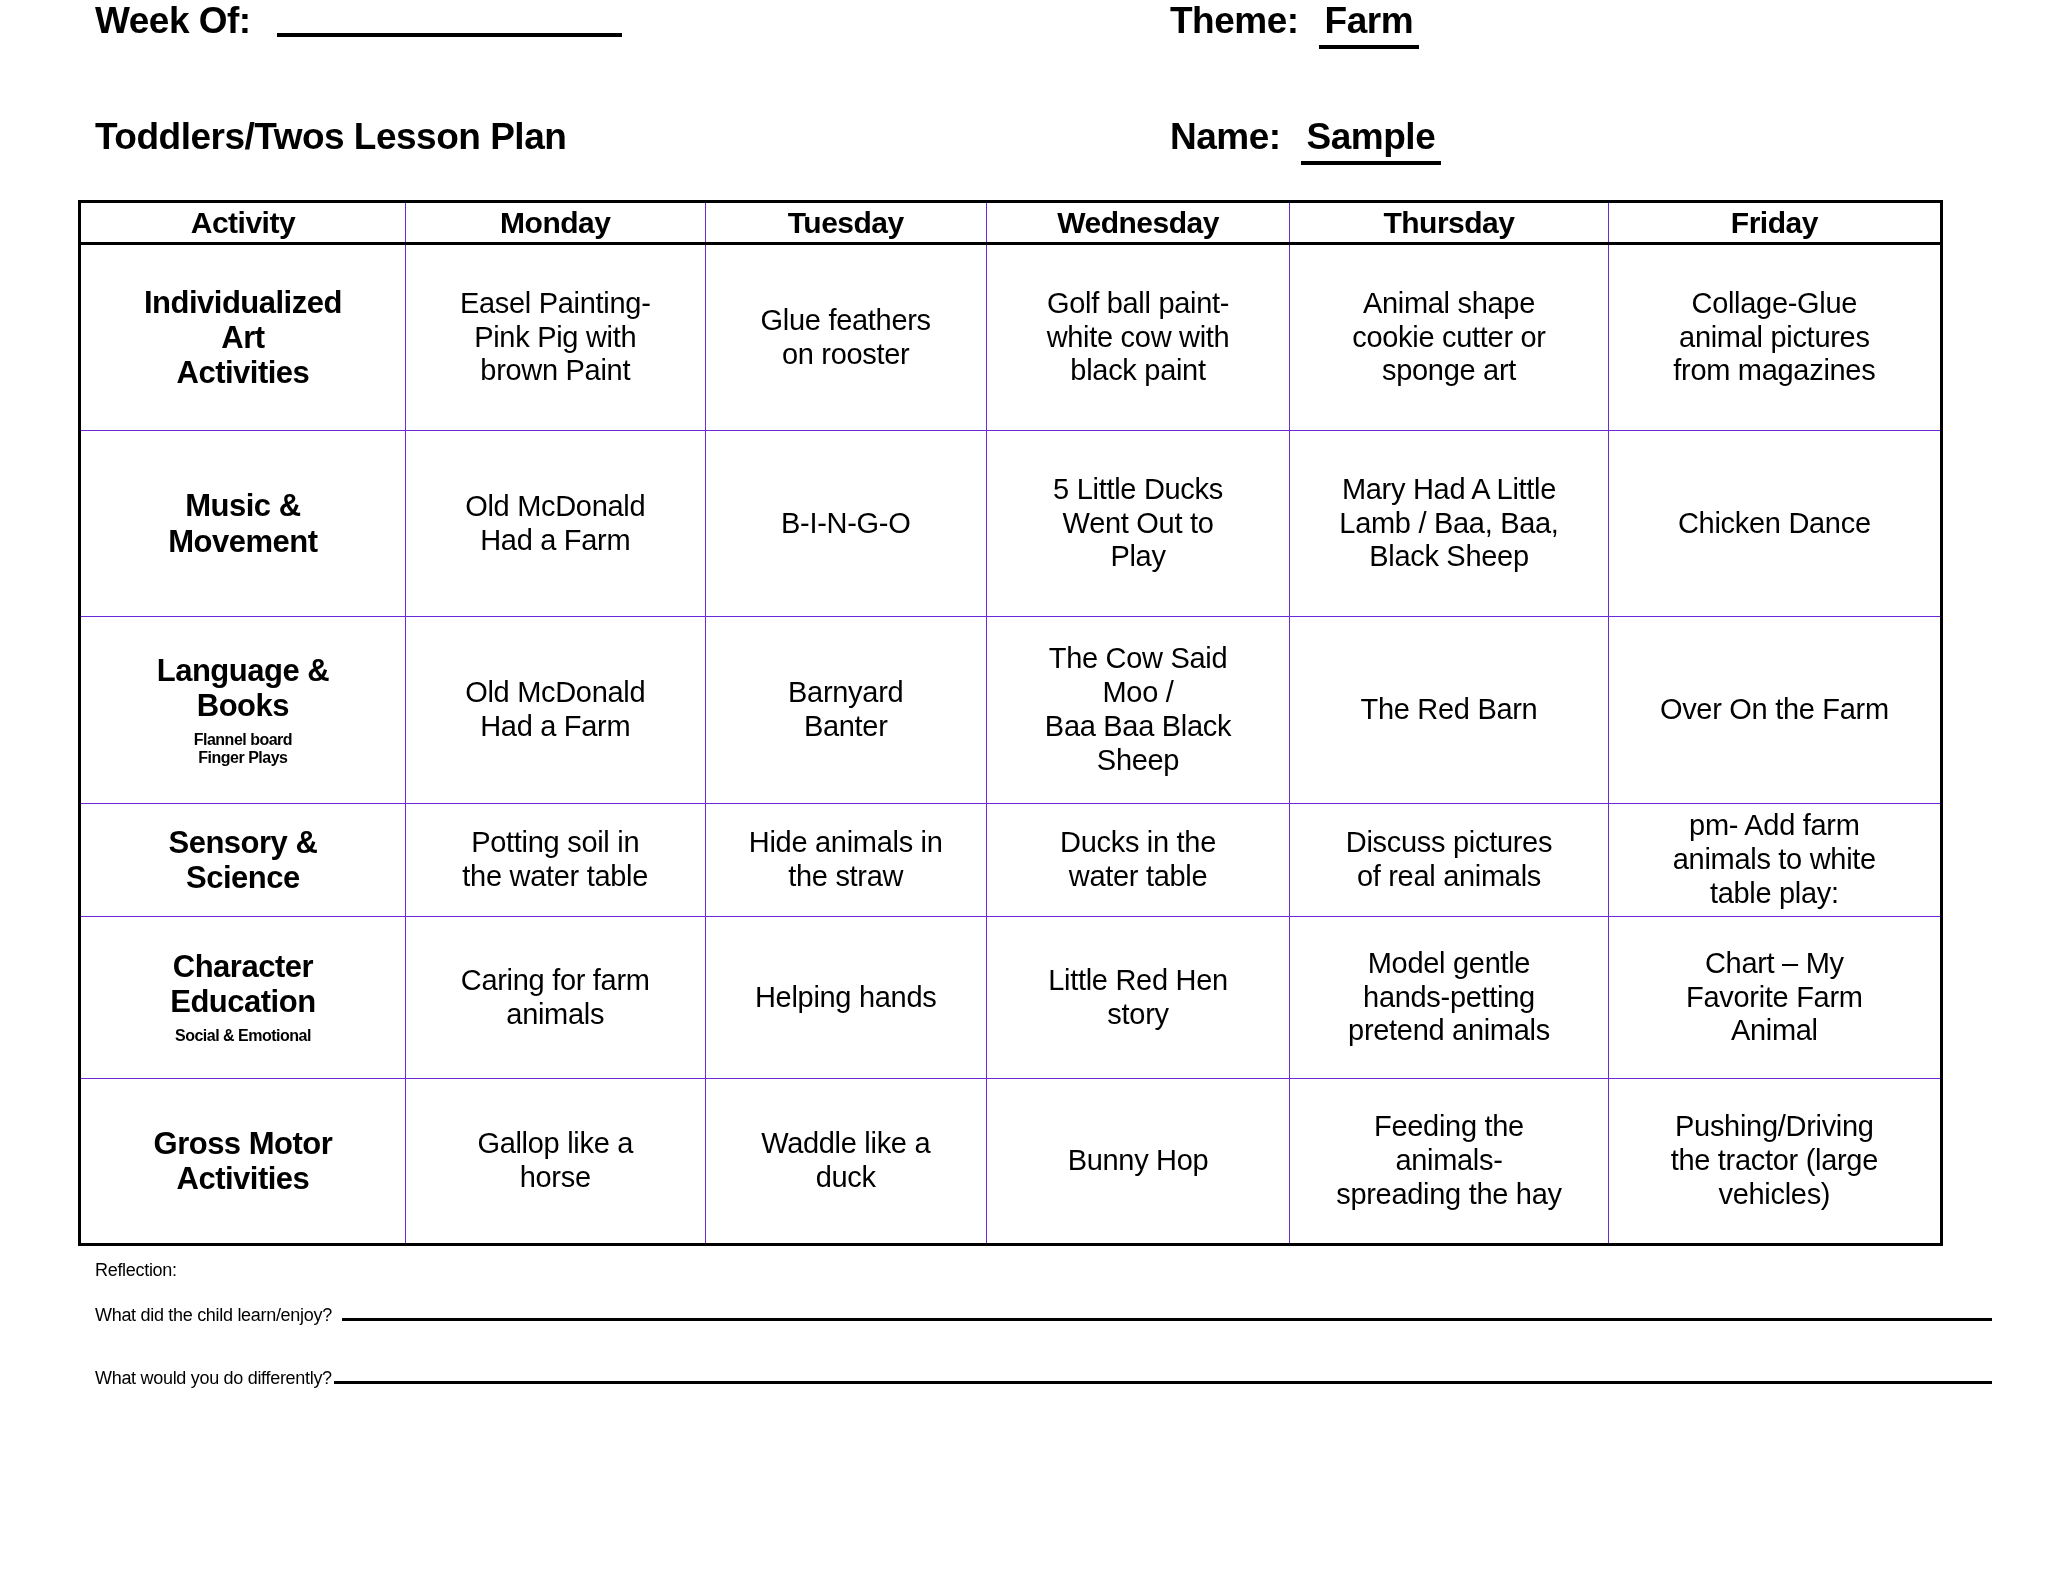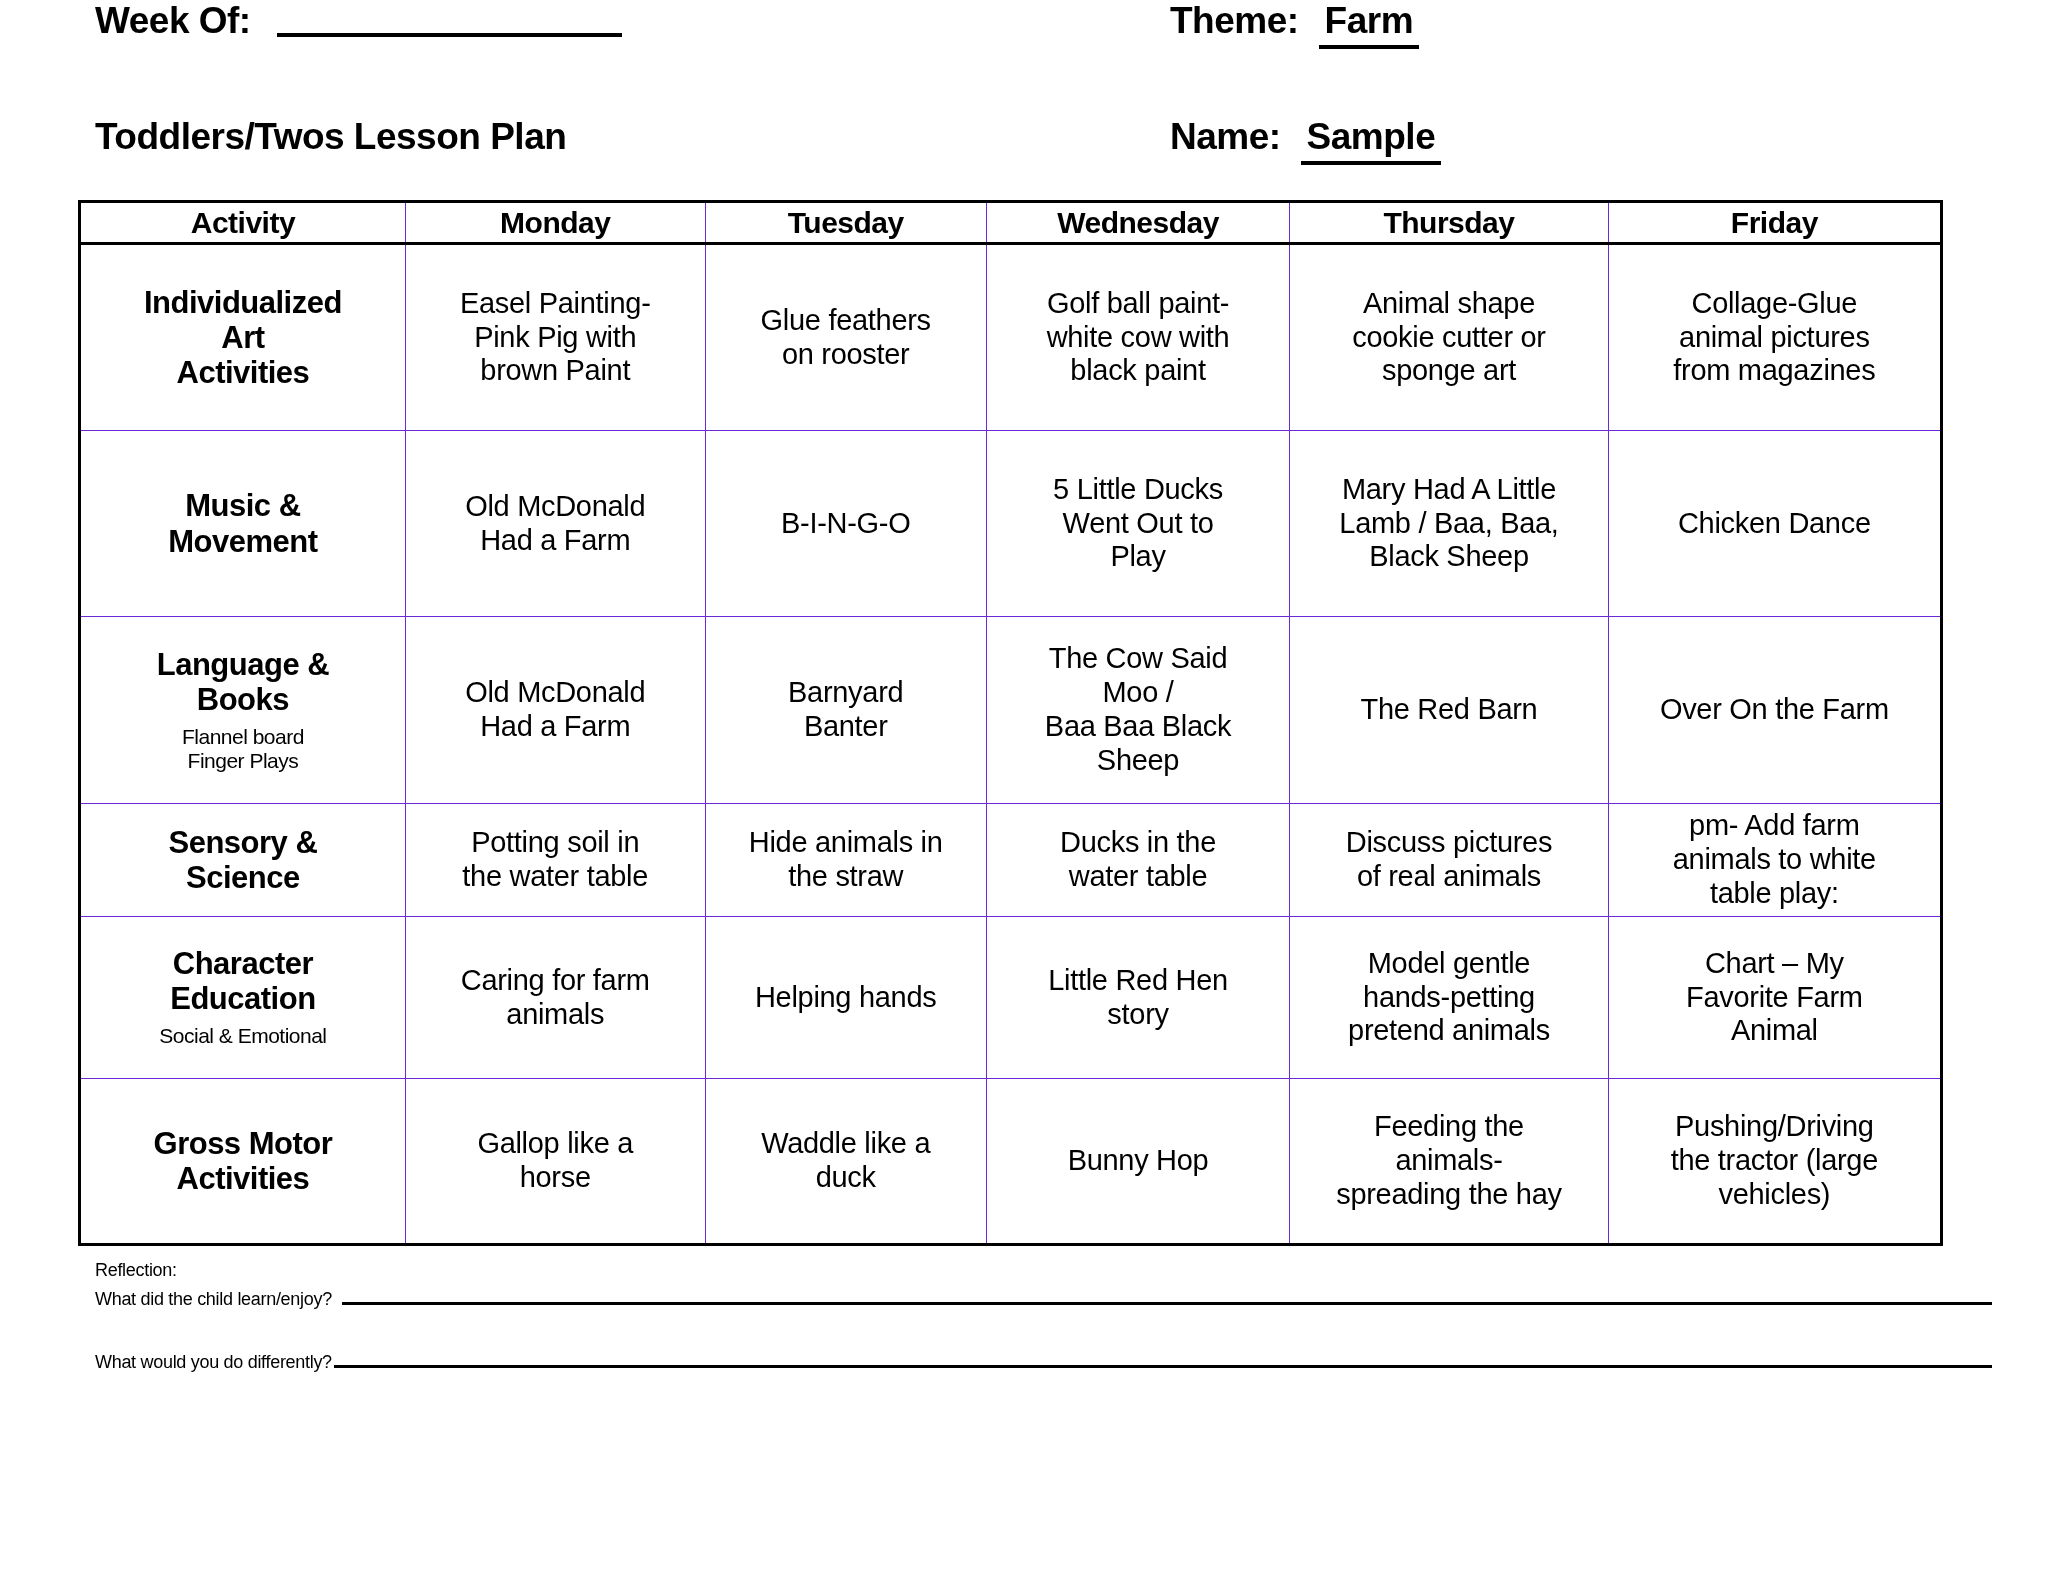--- a/index.html
+++ b/index.html
@@ -26,32 +26,32 @@
     table-layout: fixed;
     width: 1865px;
     margin: 28px 0 0 78px;
     border: 3px solid #000;
   }
   table.lesson td { border: 1px solid #6d28d9; text-align: center; vertical-align: middle; padding: 2px 6px; overflow: hidden; }
   tr.head td { height: 42px; font-size: 30px; font-weight: bold; border-bottom: 3px solid #000; letter-spacing: -0.5px; }
   td.act { font-weight: bold; font-size: 31px; line-height: 1.13; letter-spacing: -0.5px; }
   td.cell { font-size: 29px; line-height: 1.17; letter-spacing: -0.3px; }
   .pre { white-space: pre-line; }
-  .sub { display: block; font-size: 21px; font-weight: normal; line-height: 1.15; margin-top: 8px; }
+  .sub { display: block; font-size: 16px; font-weight: bold; line-height: 1.15; margin-top: 8px; }
   tr.r1 td { height: 187px; }
   tr.r2 td { height: 186px; }
   tr.r3 td { height: 187px; }
   tr.r4 td { height: 113px; }
   tr.r5 td { height: 162px; }
   tr.r6 td { height: 166px; }
 
   
   .reflection { margin: 14px 0 0 95px; width: 1897px; font-size: 18px; letter-spacing: -0.3px; }
   .refl-label { margin-bottom: 6px; }
-  .q { display: flex; align-items: flex-end; margin-top: 8px; }
+  .q { display: flex; align-items: flex-end; margin-top: 24px; }
   .q .fill { flex: 1; border-bottom: 3px solid #000; margin: 0 0 5px 10px; height: 1px; }
   .q.second { margin-top: 42px; }
   .q.second .fill { margin-left: 2px; }
 </style>
 </head>
 <body>
 
 <div class="page">
 
   <div class="hdr-row">

